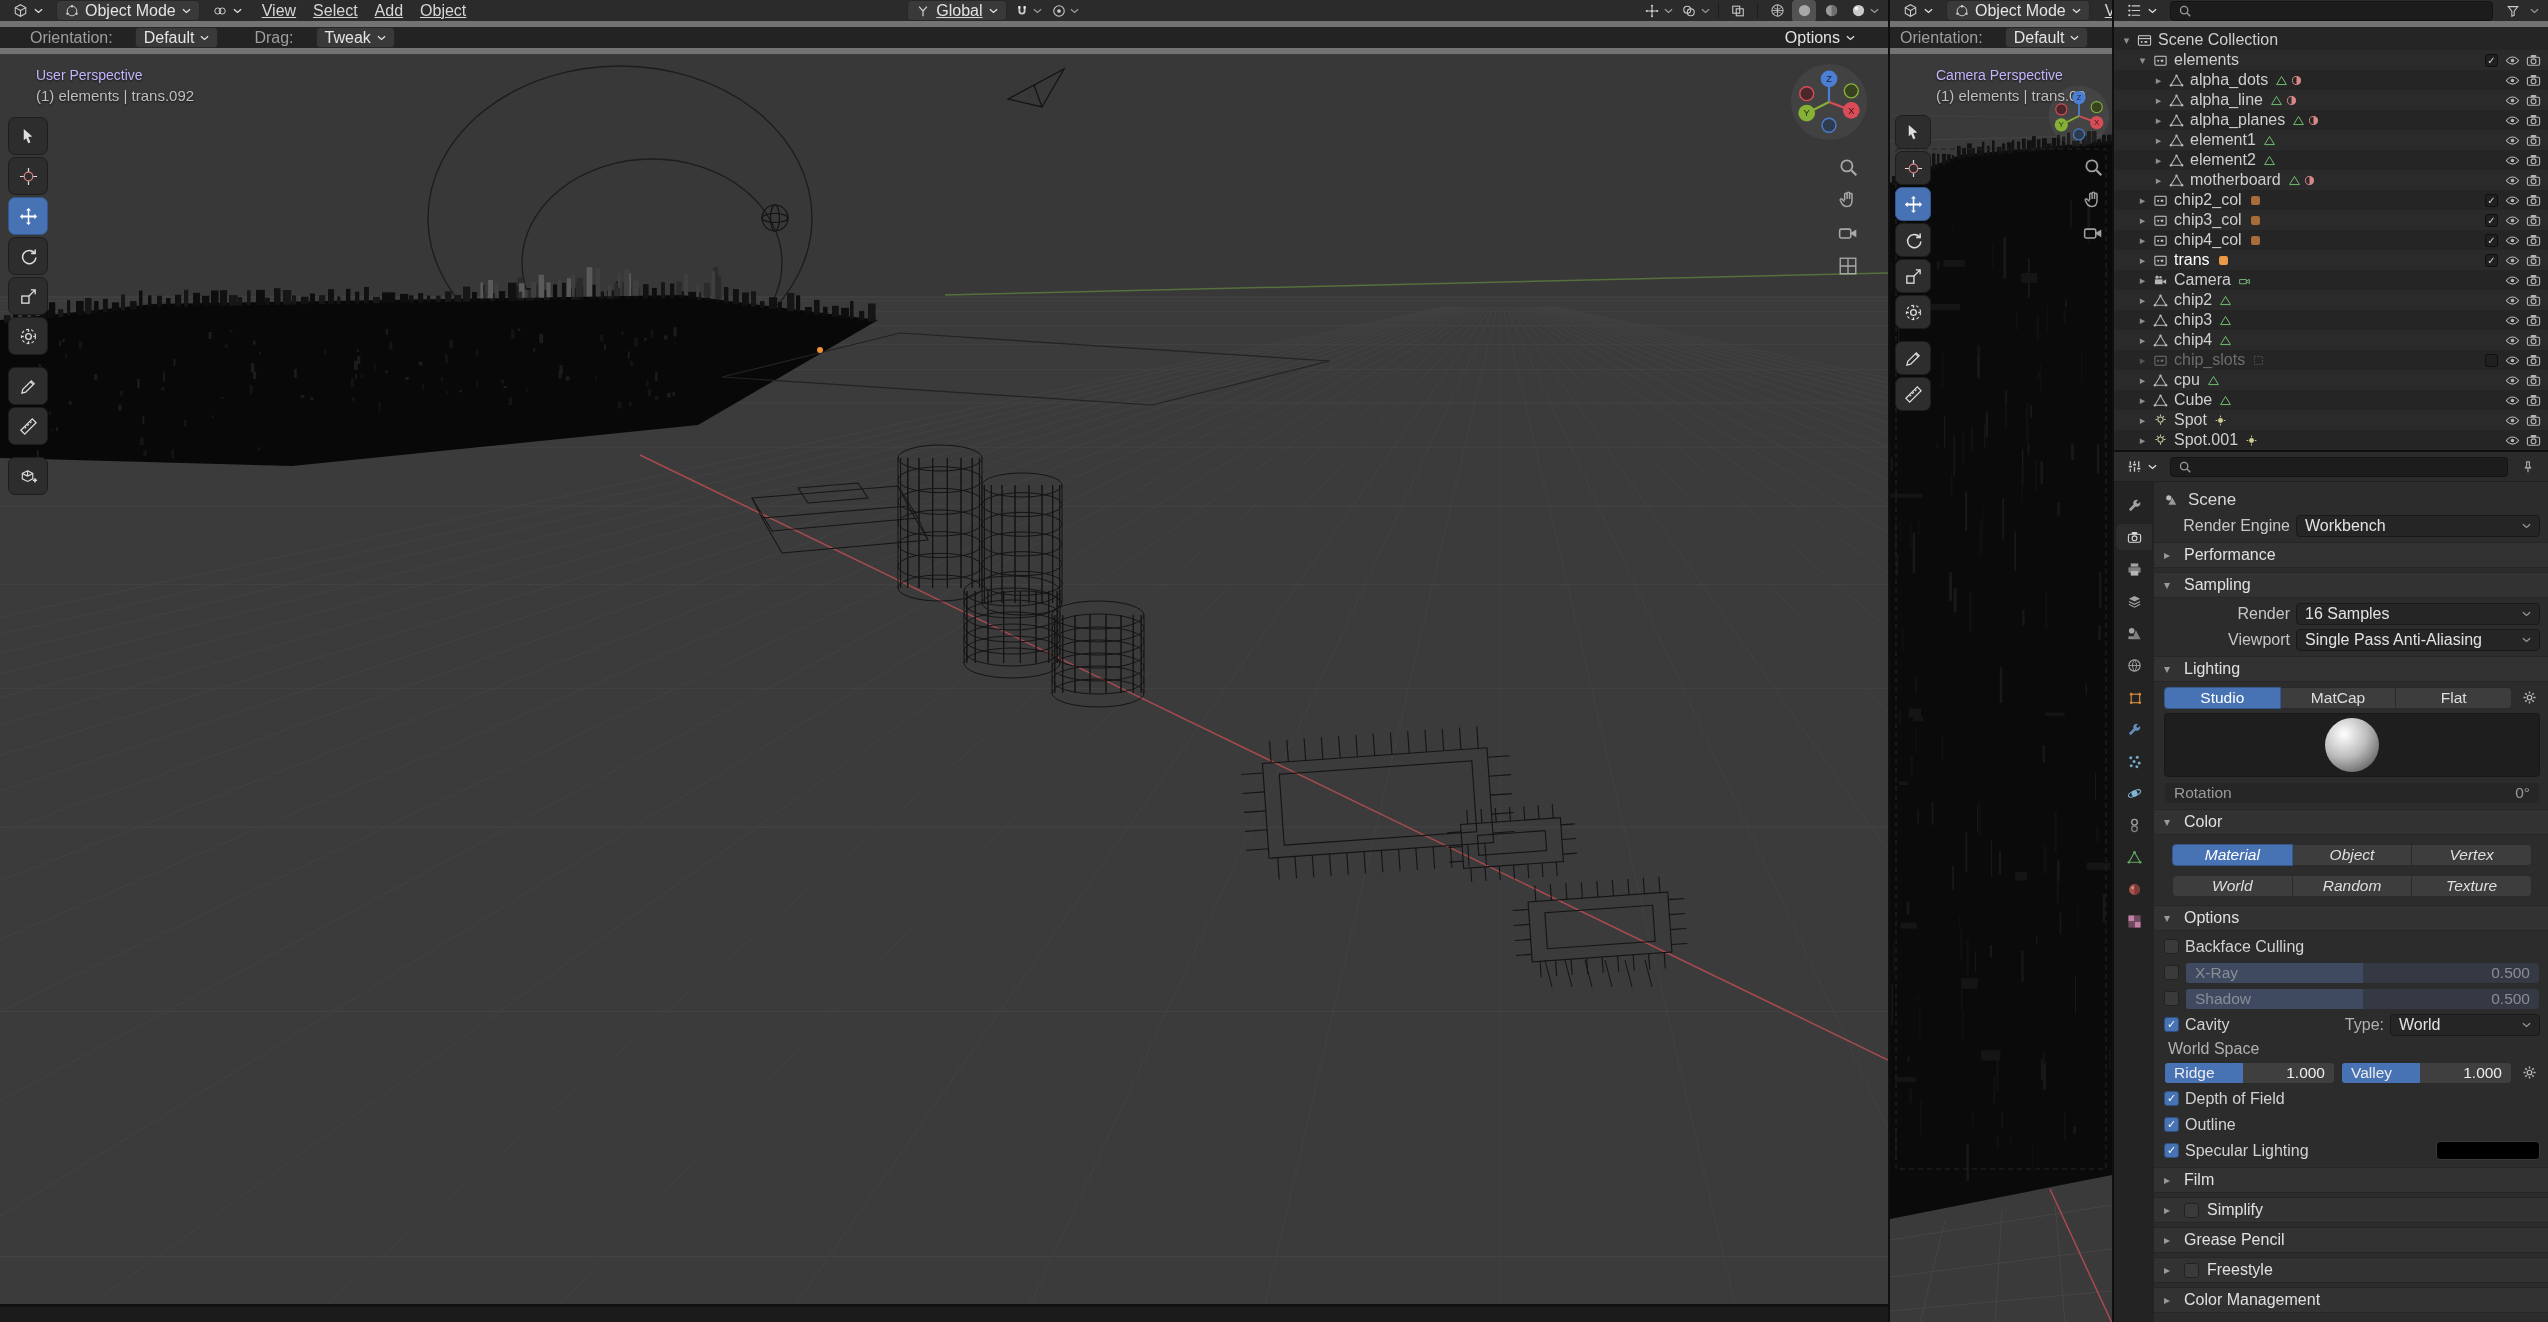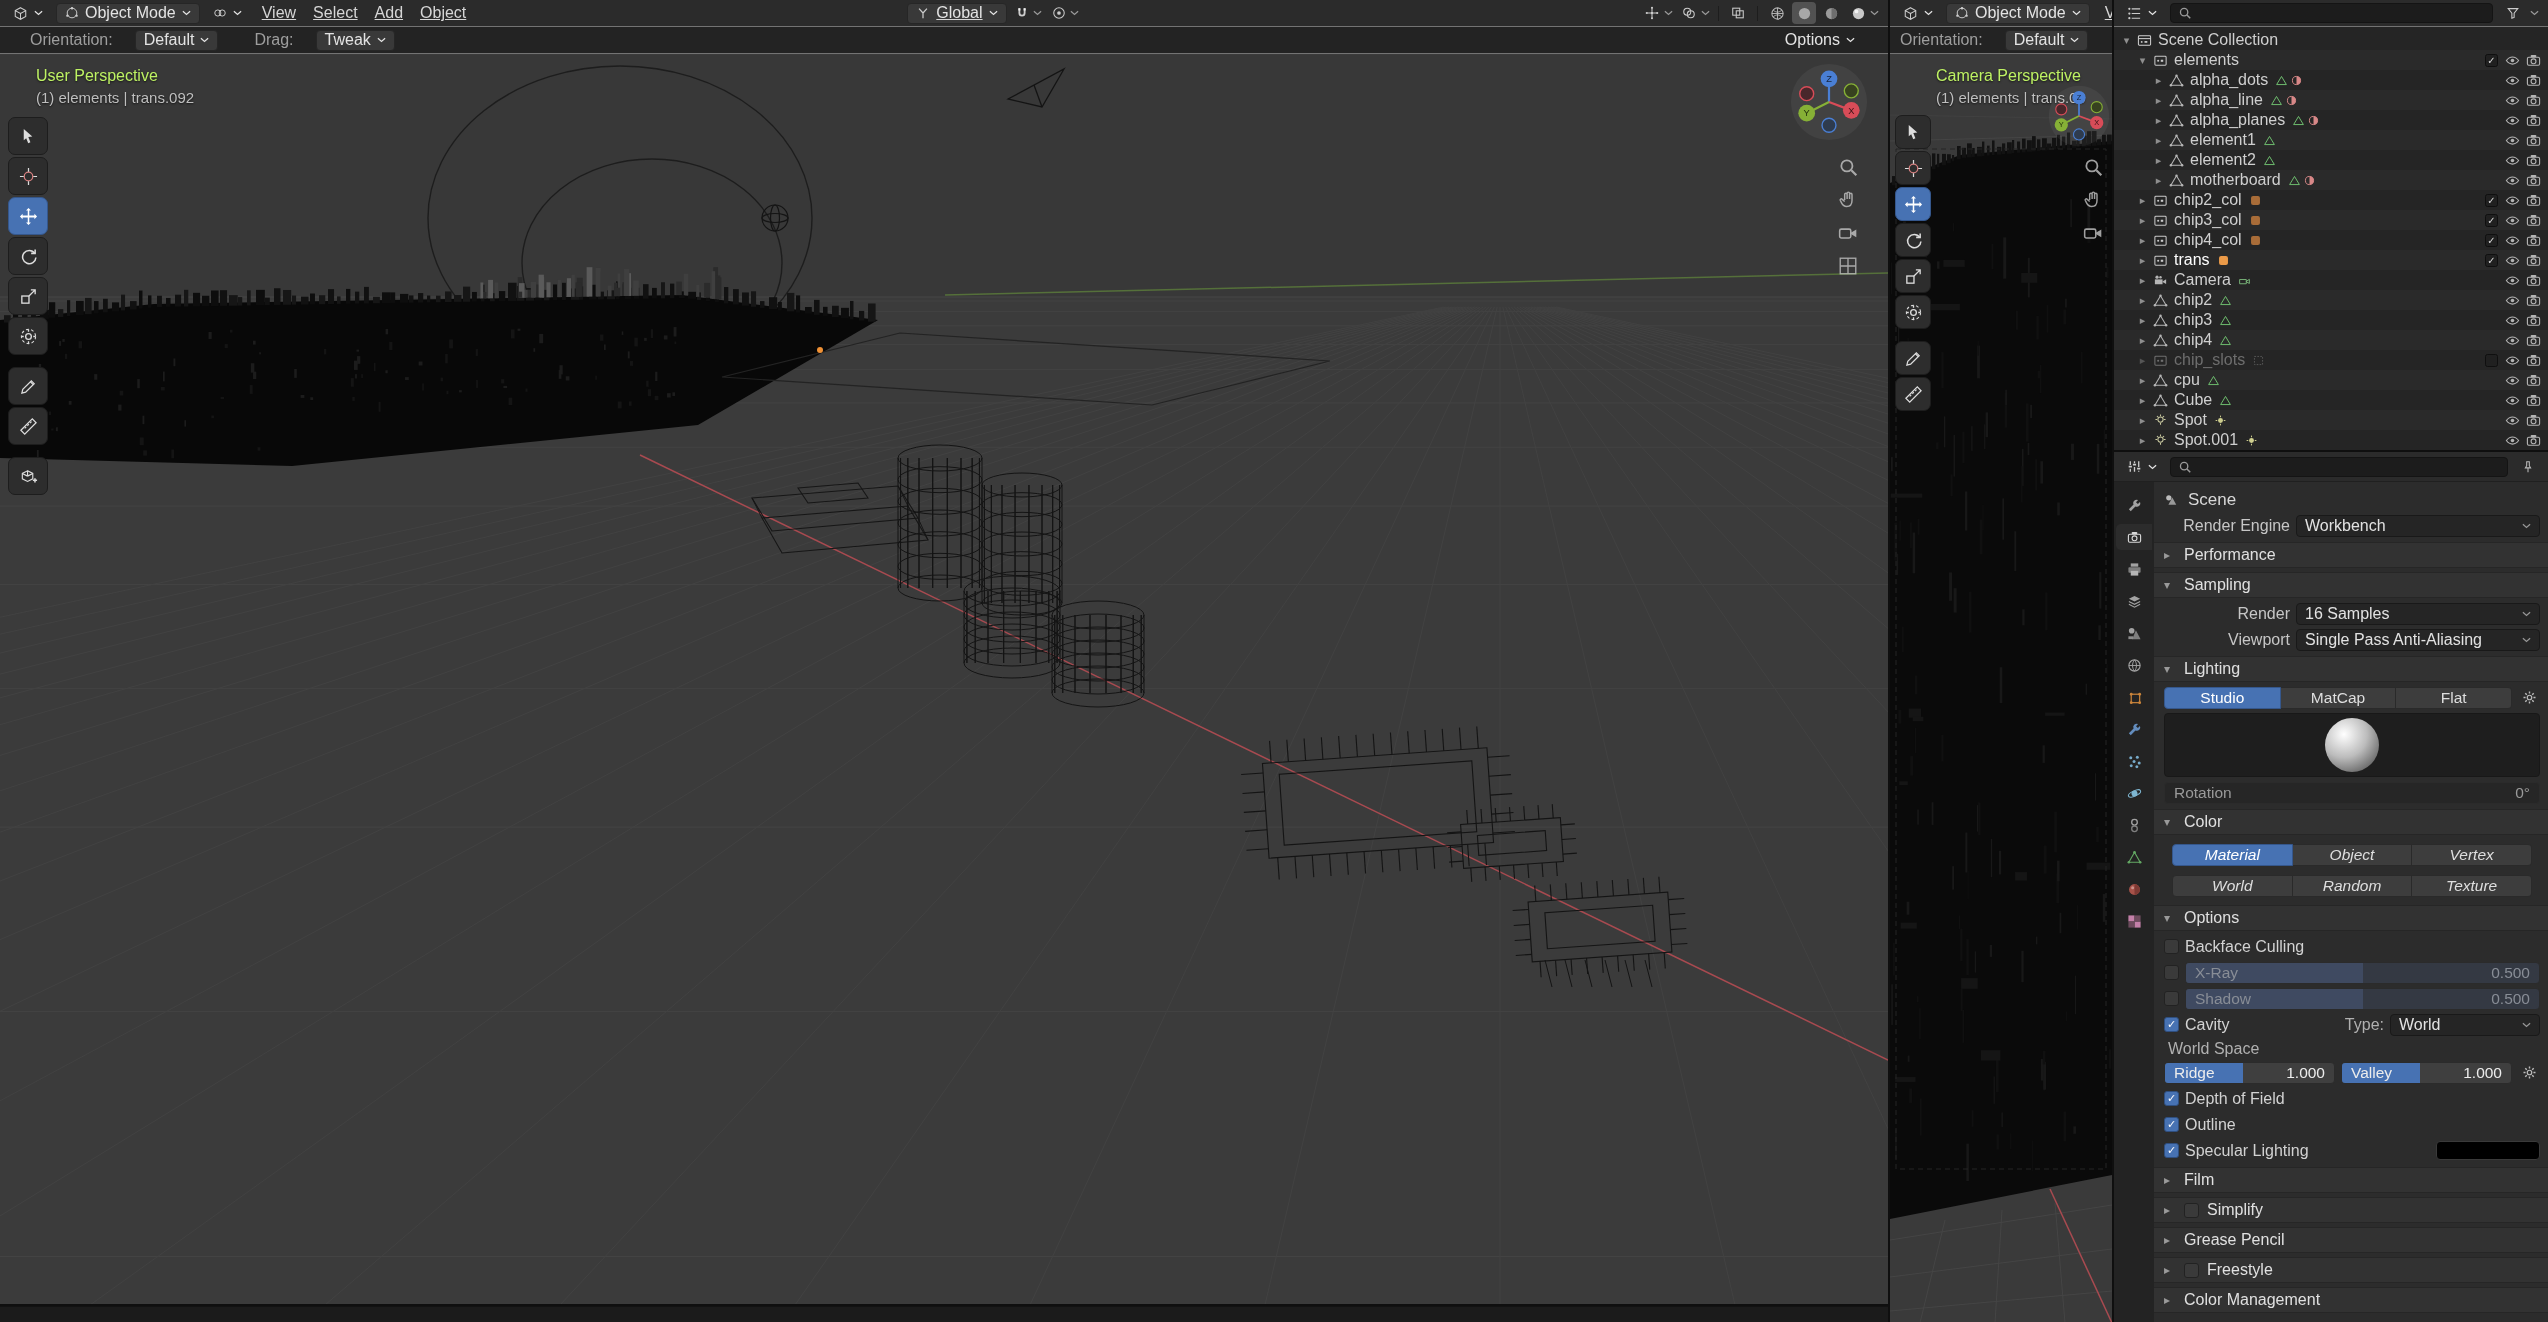--- a/index.html
+++ b/index.html
@@ -8,21 +8,21 @@
        font-family:"Liberation Sans","DejaVu Sans",sans-serif;font-size:17px;color:#d4d4d4;}
   .ic{display:inline-flex;align-items:center;justify-content:center;line-height:0;}
   svg{display:block;}
   input{background:transparent;border:none;outline:none;color:#cfcfcf;font:inherit;width:100%;}
 
   
   .vp{position:absolute;background:#3b3b3b;overflow:hidden;}
   #vp-left{left:0;top:0;width:1888px;height:1304px;}
   #vp-right{left:1890px;top:0;width:222px;height:1322px;}
   .hdr{position:relative;display:flex;align-items:center;height:27px;background:#2b2b2b;
-       border-bottom:1px solid #737373;padding:0 8px;gap:8px;white-space:nowrap;z-index:6;overflow:hidden;}
+       border-bottom:6px solid #737373;padding:0 8px;gap:8px;white-space:nowrap;z-index:6;overflow:hidden;}
   .hdr.row2{background:#232323;gap:22px;padding-left:30px;}
   .hbtn{display:inline-flex;align-items:center;gap:6px;height:21px;padding:0 8px;background:#393939;
         border:1px solid #262626;border-radius:4px;color:#e3e3e3;font-size:16px;}
   .hbtn.flat{background:transparent;border-color:transparent;padding:0 4px;}
   .menu-item{color:#d6d6d6;font-size:16px;padding:2px 7px;}
   .hlabel{color:#9e9e9e;font-size:16px;}
   .hgroup{display:inline-flex;align-items:center;gap:3px;text-decoration:underline;}
   .hic{width:24px;height:22px;display:inline-flex;align-items:center;justify-content:center;border-radius:4px;}
   .hic.on{background:#525252;}
   .hic.chev{width:12px;margin-left:-5px;opacity:.65;}
@@ -34,21 +34,21 @@
 
   .toolbar{position:absolute;left:8px;top:62px;display:flex;flex-direction:column;z-index:5;}
   .tool-btn{width:40px;height:38px;border-radius:7px;background:#2d2d2d;border:1px solid #1d1d1d;
             display:flex;align-items:center;justify-content:center;margin-bottom:2px;}
   .tool-btn.active{background:#4772b3;border-color:#35578c;}
   .tool-gap{height:10px;}
   #vp-right .toolbar{left:5px;top:60px;}
   #vp-right .tool-btn{width:36px;height:34px;}
 
   .overlay-info{position:absolute;left:36px;top:12px;z-index:4;text-shadow:0 1px 2px rgba(0,0,0,.65);}
-  .overlay-info .l1{font-size:16px;color:#bef264;}
+  .overlay-info .l1{font-size:14px;color:#c4b5fd;}
   .overlay-info .l2{font-size:15px;color:#bfbfbf;margin-top:4px;}
   #vp-right .overlay-info{left:46px;}
 
   .navgizmo{position:absolute;right:20px;top:8px;z-index:4;}
   #vp-right .navgizmo{right:2px;top:30px;}
   .navstack{position:absolute;right:30px;top:102px;display:flex;flex-direction:column;gap:13px;z-index:4;align-items:center;}
   #vp-right .navstack{right:9px;top:102px;}
   .nav-btn{opacity:.8;}
 
   

